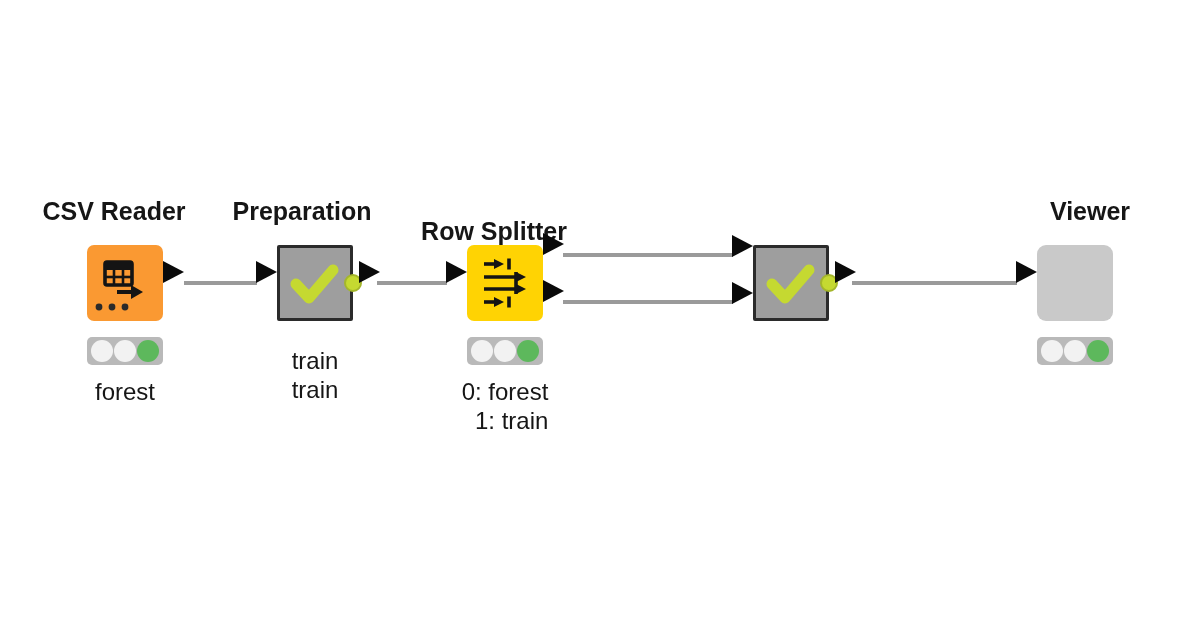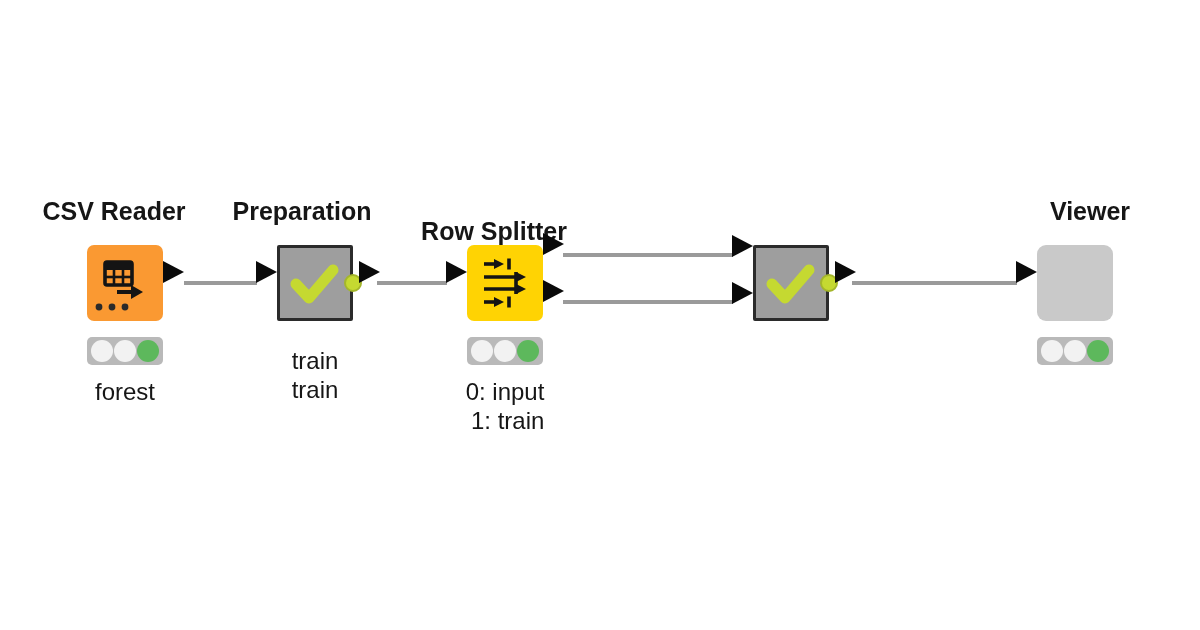--- a/index.html
+++ b/index.html
@@ -109,21 +109,21 @@
     <div class="port-tri" style="left:-21px;top:16px;"></div>
     <div class="port-tri" style="left:76px;top:-12px;"></div>
     <div class="port-tri" style="left:76px;top:35px;"></div>
   </div>
   <div class="tl" style="left:467px;">
     <div class="lamp off" style="left:4px;"></div>
     <div class="lamp off" style="left:27px;"></div>
     <div class="lamp green" style="left:50px;"></div>
   </div>
   <div class="node-label" style="left:505px;top:377px;">
-    <div>0: input</div>
+    <div>0: forest</div>
     <div>1: train</div>
   </div>
 
   <div class="node-box metanode" style="left:753px;">
     <svg class="icon-svg" width="70" height="70" viewBox="0 0 70 70">
       <path d="M16 36 L29 50 L53 22" fill="none" stroke="#C5D931" stroke-width="11" stroke-linecap="round" stroke-linejoin="round"></path>
     </svg>
     <div class="port-tri" style="left:-24px;top:-13px;"></div>
     <div class="port-tri" style="left:-24px;top:34px;"></div>
     <div class="mn-circle" style="left:64px;top:26px;"></div>

